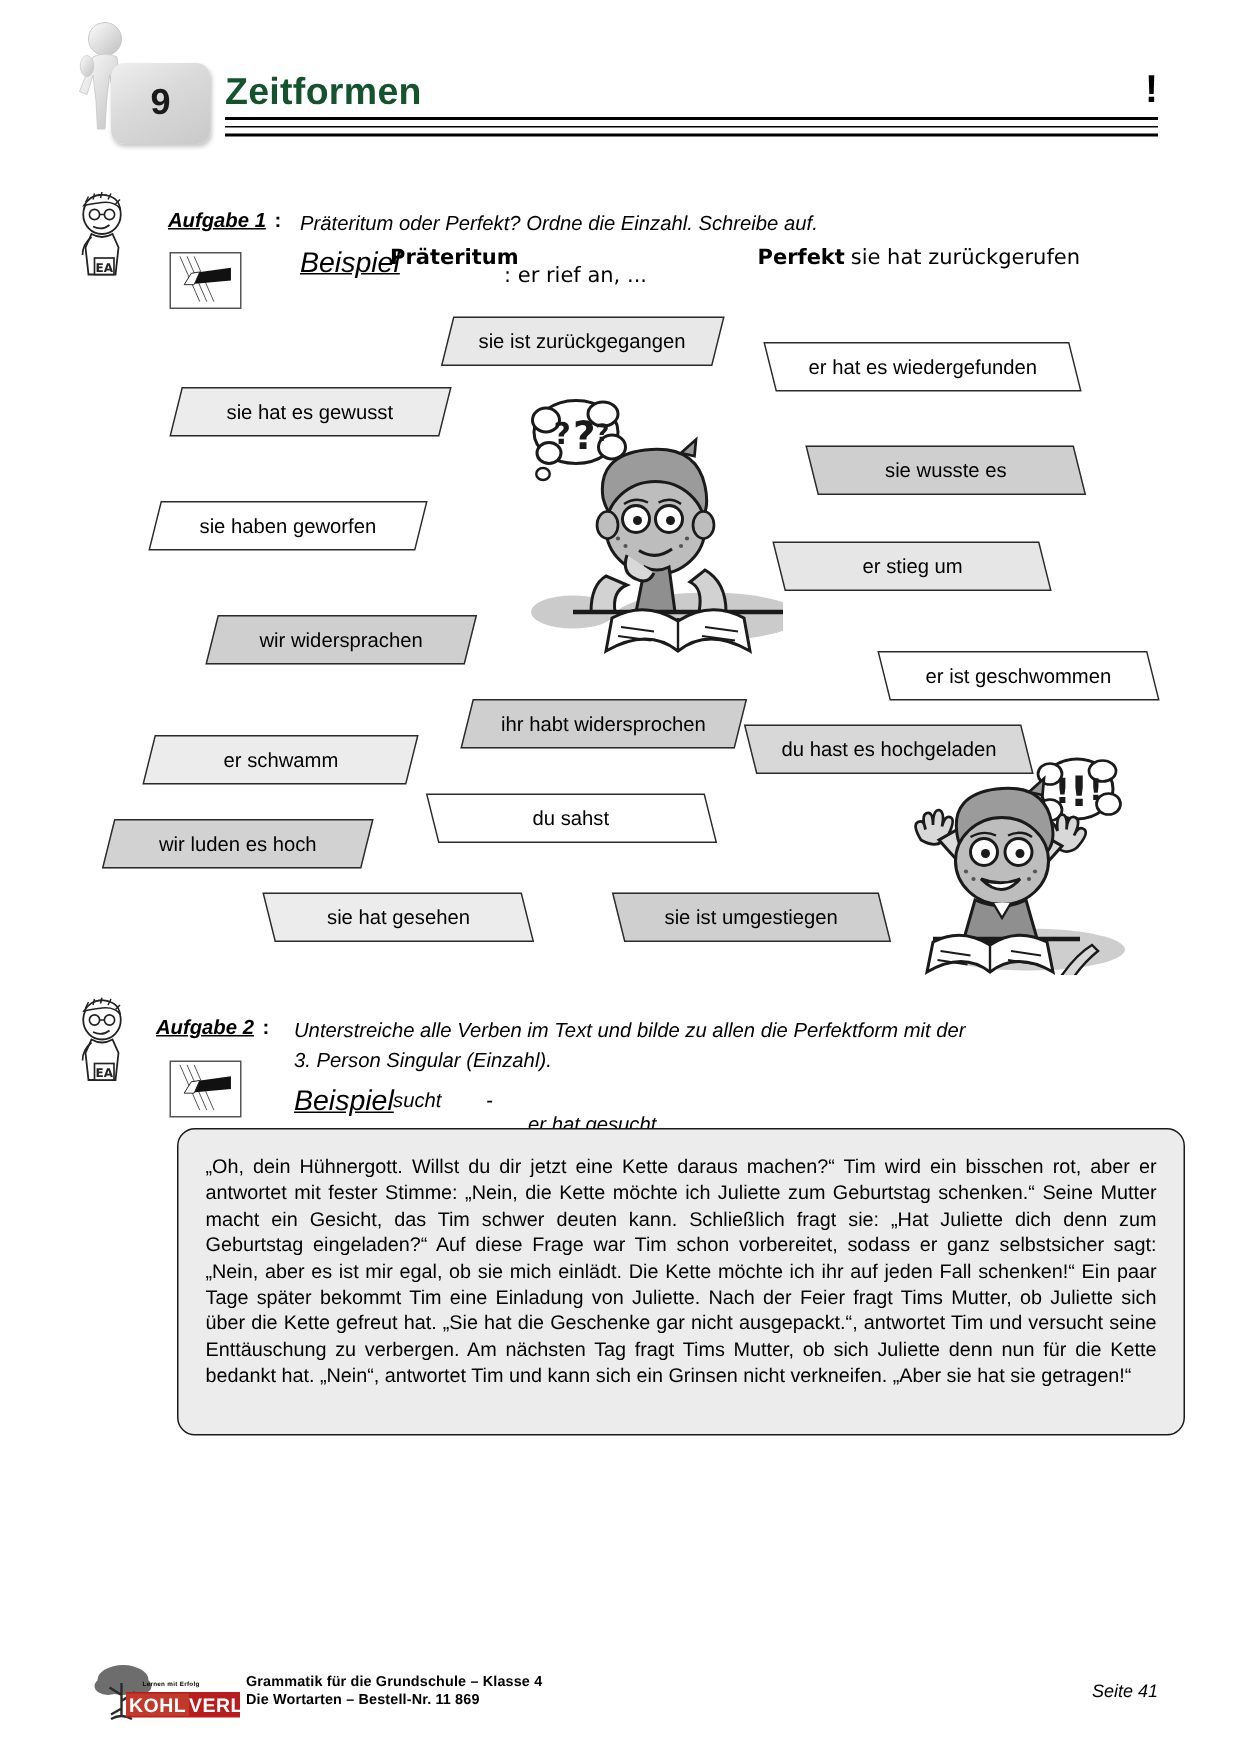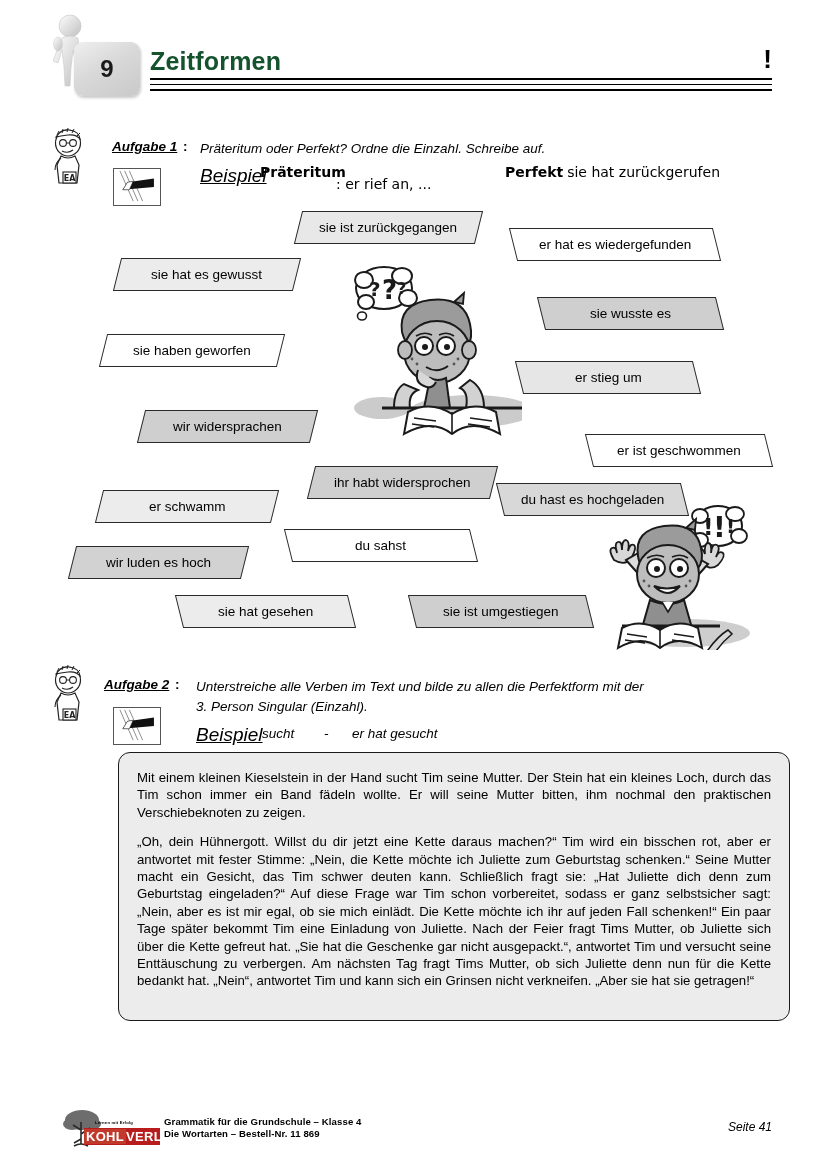--- a/index.html
+++ b/index.html
@@ -442,26 +442,25 @@
         <line x1="16" y1="2" x2="30" y2="34" stroke="#555" stroke-width="0.7"></line>
         <path d="M9 22 L14 14 L42 10 L42 19 Z" fill="#111"></path>
         <path d="M9 22 L14 14 L20 13 L16 22 Z" fill="#fff" stroke="#111" stroke-width="0.6"></path>
       </svg>
     </div>
 
     <div class="bsp-label" style="left:196px; top:724px;">Beispiel</div>
     <div class="task-text" style="left:239px; top:724px; font-style:normal;">:</div>
     <div class="task-text" style="left:262px; top:724px;">sucht</div>
     <div class="task-text" style="left:324px; top:724px;">-</div>
-    <div class="task-text" style="left:352px; top:724px;">er hat gesucht</div>
+    <div class="task-text" style="left:352px; top:740px;">er hat gesucht</div>
   </div>
 
   <div id="story">
     <div id="story-body">
-        <p>Mit einem kleinen Kieselstein in der Hand sucht Tim seine Mutter. Der Stein hat ein kleines Loch, durch das Tim schon immer ein Band fädeln wollte. Er will seine Mutter bitten, ihm nochmal den praktischen Verschiebeknoten zu zeigen.</p>
         <p>„Oh, dein Hühnergott. Willst du dir jetzt eine Kette daraus machen?“ Tim wird ein bisschen rot, aber er antwortet mit fester Stimme: „Nein, die Kette möchte ich Juliette zum Geburtstag schenken.“ Seine Mutter macht ein Gesicht, das Tim schwer deuten kann. Schließlich fragt sie: „Hat Juliette dich denn zum Geburtstag eingeladen?“ Auf diese Frage war Tim schon vorbereitet, sodass er ganz selbstsicher sagt: „Nein, aber es ist mir egal, ob sie mich einlädt. Die Kette möchte ich ihr auf jeden Fall schenken!“ Ein paar Tage später bekommt Tim eine Einladung von Juliette. Nach der Feier fragt Tims Mutter, ob Juliette sich über die Kette gefreut hat. „Sie hat die Geschenke gar nicht ausgepackt.“, antwortet Tim und versucht seine Enttäuschung zu verbergen. Am nächsten Tag fragt Tims Mutter, ob sich Juliette denn nun für die Kette bedankt hat. „Nein“, antwortet Tim und kann sich ein Grinsen nicht verkneifen. „Aber sie hat sie getragen!“</p>
       </div>
   </div>
 
   <div id="footer">
     <svg id="kohl-logo" viewBox="0 0 92 40">
       <ellipse cx="22" cy="12" rx="17" ry="10" fill="#6d6d6d"></ellipse>
       <ellipse cx="12" cy="16" rx="9" ry="6" fill="#6d6d6d"></ellipse>
       <ellipse cx="32" cy="16" rx="9" ry="6" fill="#6d6d6d"></ellipse>
       <path d="M21 14 L21 36 M21 22 l-8 -5 M21 26 l9 -6 M21 31 l-7 4" stroke="#2a2a2a" stroke-width="1.6" fill="none"></path>

